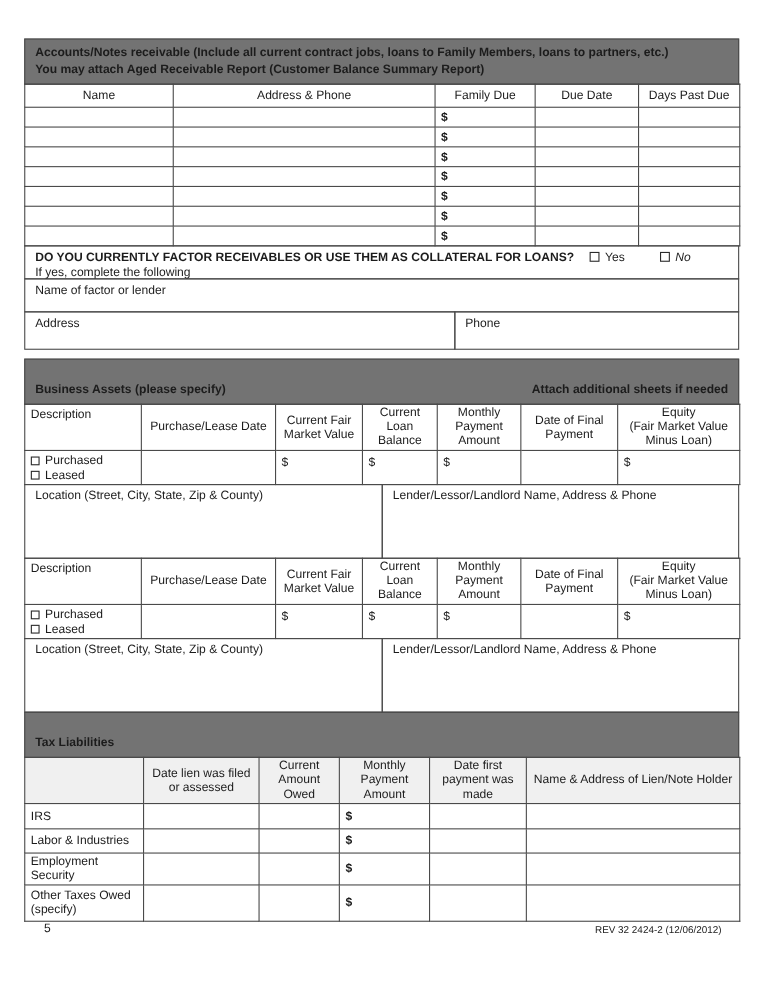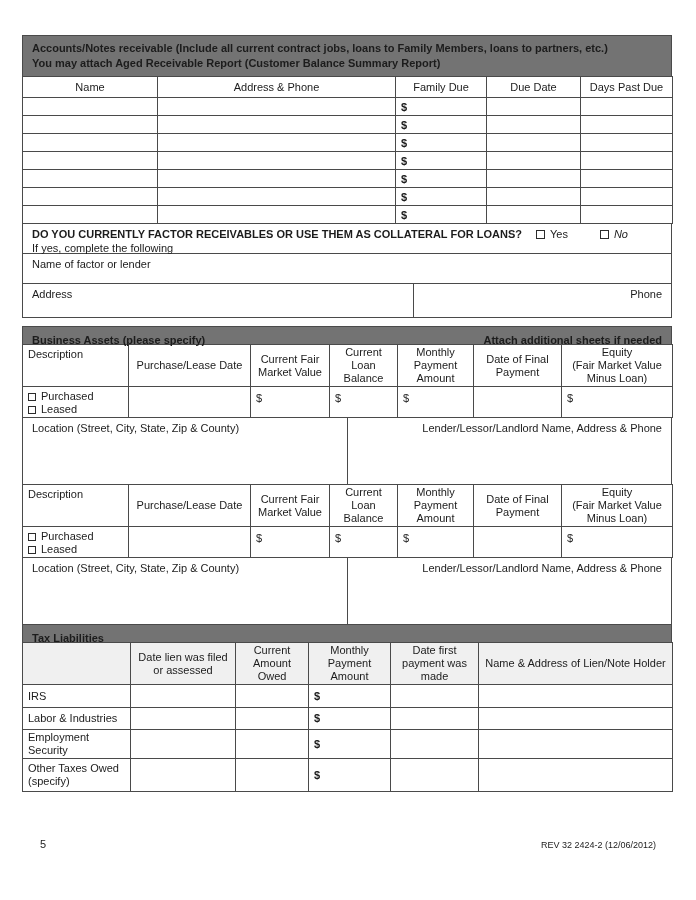--- a/index.html
+++ b/index.html
@@ -8,39 +8,39 @@
     width: 696px; height: 900px; background: #ffffff; position: relative;
     font-family: "Liberation Sans", sans-serif; font-size: 11px; color: #1c1c1c;
     -webkit-font-smoothing: antialiased;
   }
   .content { position: absolute; left: 22px; top: 35px; width: 650px; }
 
   .bar {
     background: #737373; border: 1px solid #4a4a4a;
     padding: 5px 9px; font-weight: bold; line-height: 15px;
   }
-  .bar.slim { padding: 6px 9px; line-height: 14px; height: 19px; }
+  .bar.slim { padding: 20px 9px; line-height: 14px; height: 19px; }
   .flexbar { display: flex; justify-content: space-between; }
 
   table { border-collapse: collapse; table-layout: fixed; width: 650px; margin-top: -1px; }
   th, td { border: 1px solid #4a4a4a; padding: 1px 5px; font-weight: normal; overflow: hidden; }
   thead th { text-align: center; vertical-align: middle; white-space: pre-line; line-height: 13px; margin-top: 29px; }
 
   .rcv-table thead th { height: 21px; }
   .rcv-table tbody td { height: 18px; }
   .money { font-weight: bold; }
   .rcv-table .money { vertical-align: middle; }
 
   .qbox, .fieldbox { border: 1px solid #4a4a4a; margin-top: -1px; padding: 3px 9px; line-height: 14px; }
   .qbox { height: 31px; }
   .q-bold { font-weight: bold; margin-top: 40px; }
   .fieldbox.h30 { height: 31px; }
   .row { display: flex; margin-top: -1px; }
   .row .cell { border: 1px solid #4a4a4a; padding: 3px 9px; line-height: 14px; }
-  .row .cell + .cell { margin-left: -1px; text-align: right; }
+  .row .cell + .cell { margin-left: -1px; }
   .w-addr { width: 392px; height: 35px; }
   .w-phone { width: 259px; height: 35px; }
   .w-loc { width: 326px; height: 68px; }
   .w-lender { width: 325px; height: 68px; }
 
   .gap8 { height: 8px; }
 
   .ba-table thead th { height: 42px; }
   .ba-table th.desc { text-align: left; vertical-align: top; padding-top: 3px; }
   .ba-table td { height: 28px; vertical-align: top; padding-top: 3px; }

